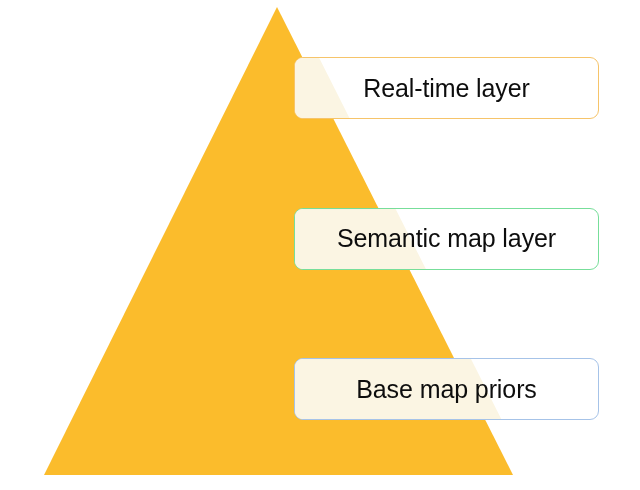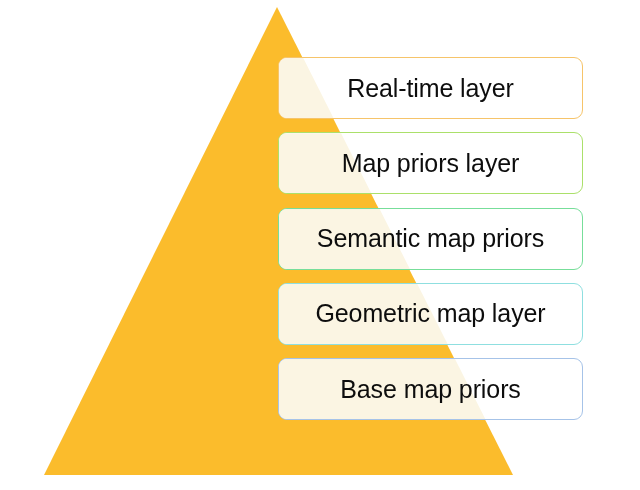--- a/index.html
+++ b/index.html
@@ -26,21 +26,21 @@
     left: 0;
     top: 0;
     width: 640px;
     height: 490px;
     display: block;
   }
 
   
   .layer-stack {
     position: absolute;
-    left: 278px;
+    left: 294px;
     top: 57px;
     width: 305px;
     height: 363px;
     display: flex;
     flex-direction: column;
     justify-content: space-between;
   }
 
   .layer-box {
     position: relative;
@@ -74,34 +74,26 @@
     <polygon id="pyramid-poly" points="277,7 513,475 44,475" fill="#FBBC2C"></polygon>
   </svg>
 
   <div class="layer-stack">
 
     <div class="layer-box" style="border-color: rgb(246, 196, 106); color: rgb(13, 13, 13); background: rgb(255, 255, 255);">
         <div style="position: absolute; left: 0px; top: 0px; width: 305px; height: 62px; background: rgb(251, 245, 227); z-index: 1; clip-path: polygon(0px 0px, 24.2137px 0px, 55.4786px 62px, 0px 62px);"></div>
       <span class="layer-label">Real-time layer</span>
     </div>
 
-    <div class="layer-box" style="border-color: rgb(171, 224, 106); color: rgb(13, 13, 13); background: rgb(255, 255, 255);">
-        <div style="position: absolute; left: 0px; top: 0px; width: 305px; height: 62px; background: rgb(251, 245, 227); z-index: 1; clip-path: polygon(0px 0px, 62.0342px 0px, 93.2991px 62px, 0px 62px);"></div>
-      <span class="layer-label">Map priors layer</span>
-    </div>
 
     <div class="layer-box" style="border-color: rgb(119, 222, 154); color: rgb(13, 13, 13); background: rgb(255, 255, 255);">
         <div style="position: absolute; left: 0px; top: 0px; width: 305px; height: 62px; background: rgb(251, 245, 227); z-index: 1; clip-path: polygon(0px 0px, 100.359px 0px, 131.624px 62px, 0px 62px);"></div>
-      <span class="layer-label">Semantic map priors</span>
+      <span class="layer-label">Semantic map layer</span>
     </div>
 
-    <div class="layer-box" style="border-color: rgb(143, 223, 224); color: rgb(13, 13, 13); background: rgb(255, 255, 255);">
-        <div style="position: absolute; left: 0px; top: 0px; width: 305px; height: 62px; background: rgb(251, 245, 227); z-index: 1; clip-path: polygon(0px 0px, 138.179px 0px, 169.444px 62px, 0px 62px);"></div>
-      <span class="layer-label">Geometric map layer</span>
-    </div>
 
     <div class="layer-box" style="border-color: rgb(166, 195, 232); color: rgb(13, 13, 13); background: rgb(255, 255, 255);">
         <div style="position: absolute; left: 0px; top: 0px; width: 305px; height: 62px; background: rgb(251, 245, 227); z-index: 1; clip-path: polygon(0px 0px, 176px 0px, 207.265px 62px, 0px 62px);"></div>
       <span class="layer-label">Base map priors</span>
     </div>
 
   </div>
 </div>
 
 </body></html>

